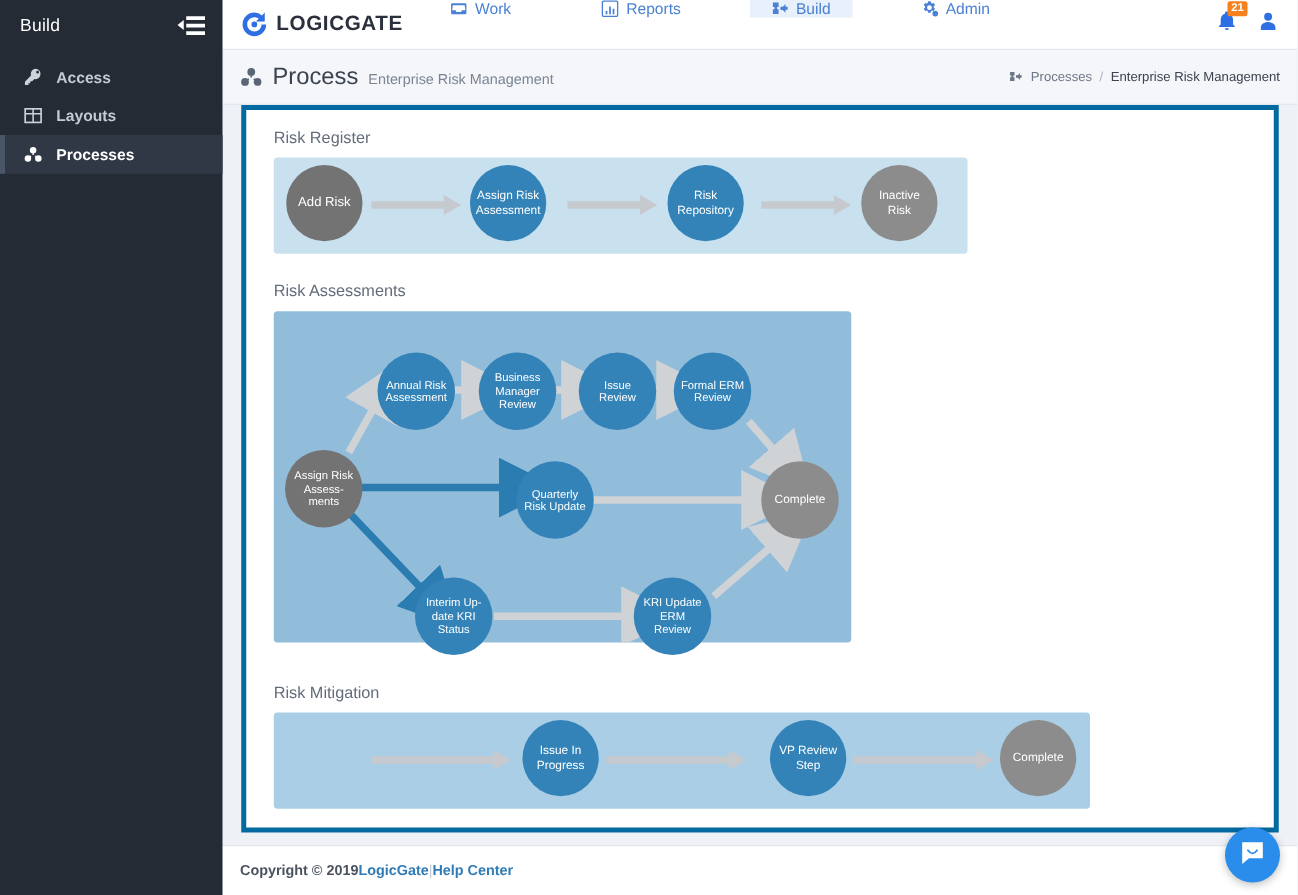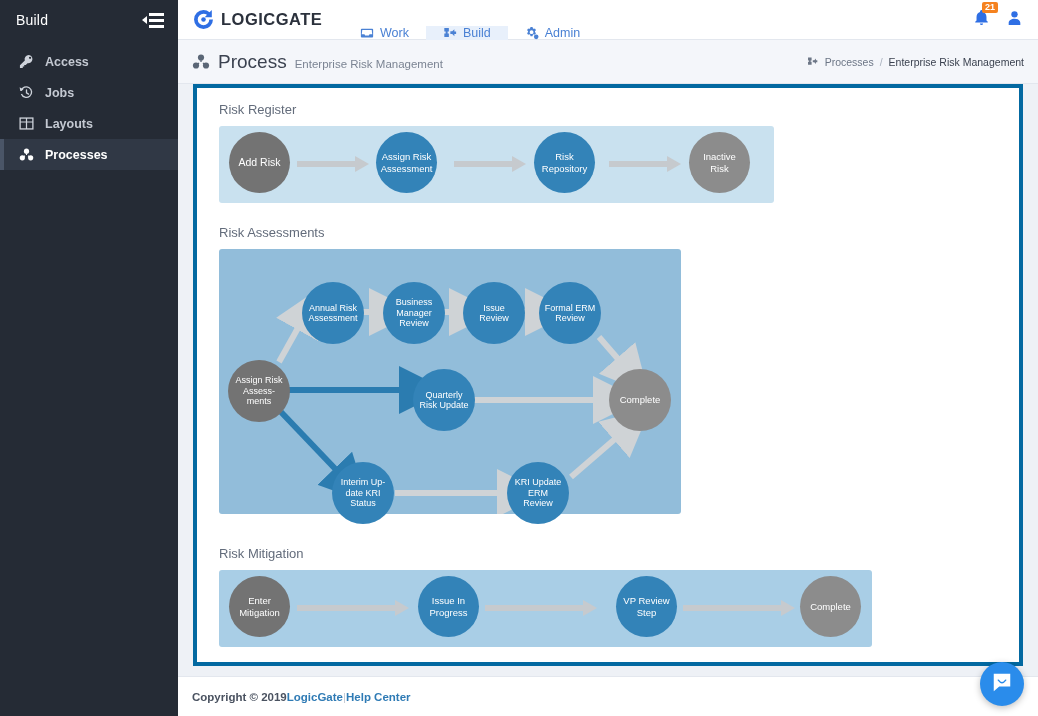--- a/index.html
+++ b/index.html
@@ -50,21 +50,21 @@
   .main { flex: 1; height: 716px; display: flex; flex-direction: column; background: #eef1f6; }
 
   .topbar {
     height: 40px; background: #fff; display: flex; align-items: center;
     border-bottom: 1px solid #e3e7ee; flex: 0 0 40px;
   }
   .logo { display: flex; align-items: center; gap: 7px; padding-left: 15px; width: 160px; }
   .logo-mark { width: 21px; height: 21px; }
   .logo-text { font-size: 16.5px; font-weight: bold; color: #2b313c; letter-spacing: .5px; }
 
-  .nav { display: flex; align-items: flex-end; height: 40px; margin-left: 5px; }
+  .nav { display: flex; align-items: flex-start; height: 40px; margin-left: 5px; gap: 38px; }
   .nav-item {
     display: flex; align-items: center; gap: 6px;
     padding: 0 17px; font-size: 12.5px; color: #4a81d4; cursor: pointer;
   }
   .nav-item.active { background: #e8f0fb; }
   .nav-item .nico { display: flex; align-items: center; }
 
   .topbar-right { margin-left: auto; display: flex; align-items: center; gap: 18px; padding-right: 16px; }
   .bell-wrap { position: relative; cursor: pointer; display: flex; align-items: center; }
   .badge {
@@ -148,30 +148,20 @@
         <span class="ico">
           <svg width="15" height="15" viewBox="0 0 16 16">
               <path fill="#ced3db" d="M10.5 1a4.5 4.5 0 0 0-4.3 5.9L1 12.1V15h3v-1.6h1.6V11.8H7.2l1.9-1.9A4.5 4.5 0 1 0 10.5 1zm1.3 4.2a1.2 1.2 0 1 1 0-2.4 1.2 1.2 0 0 1 0 2.4z"></path>
             </svg>
         </span>
         <span>Access</span>
       </div>
       <div class="sb-item">
         <span class="ico">
           <svg width="15" height="15" viewBox="0 0 16 16">
-              <path fill="none" stroke="#ced3db" stroke-width="1.4" d="M2.4 6.2A5.6 5.6 0 1 1 2.6 9.6"></path>
-              <path fill="#ced3db" d="M.7 2.3l.6 4 3.6-1.6z"></path>
-              <path fill="none" stroke="#ced3db" stroke-width="1.4" stroke-linecap="round" d="M8 5.2v3.2l2.2 1.3"></path>
-            </svg>
-        </span>
-        <span>Jobs</span>
-      </div>
-      <div class="sb-item">
-        <span class="ico">
-          <svg width="15" height="15" viewBox="0 0 16 16">
               <rect x="1.2" y="2.2" width="13.6" height="11.6" fill="none" stroke="#ced3db" stroke-width="1.4"></rect>
               <path stroke="#ced3db" stroke-width="1.3" d="M1.2 6.4h13.6M8 2.2v11.6"></path>
             </svg>
         </span>
         <span>Layouts</span>
       </div>
       <div class="sb-item active">
         <span class="ico">
           <svg width="16" height="15" viewBox="0 0 18 16">
             <circle cx="9" cy="4" r="3.1" fill="#fff"></circle>
@@ -199,20 +189,29 @@
       </div>
 
       <nav class="nav">
         <div class="nav-item">
           <span class="nico">
             <svg width="14" height="14" viewBox="0 0 16 16">
                 <path fill="#4a81d4" d="M2 3h12a1 1 0 0 1 1 1v8a1 1 0 0 1-1 1H2a1 1 0 0 1-1-1V4a1 1 0 0 1 1-1zm.6 1.7L2 9.4h3.1l.8 1.5h4.2l.8-1.5H14l-.6-4.7z"></path>
               </svg>
           </span>
           <span>Work</span>
+        </div>
+        <div class="nav-item">
+          <span class="nico">
+            <svg width="14" height="14" viewBox="0 0 16 16">
+                <rect x="1" y="1" width="14" height="14" rx="1" fill="none" stroke="#4a81d4" stroke-width="1.3"></rect>
+                <path fill="#4a81d4" d="M4 10h1.6v3H4zM7.2 6h1.6v7H7.2zM10.4 8h1.6v5h-1.6z"></path>
+              </svg>
+          </span>
+          <span>Reports</span>
         </div>
         <div class="nav-item active">
           <span class="nico">
             <svg width="14" height="14" viewBox="0 0 16 16">
                 <path fill="#4a81d4" d="M1.5 2.2h5.2v4.2H5.3v2.1h1.4v4.2H1.5V8.5h1.5V6.4H1.5zM8.4 6.1h2.2L13 3.6v2.6h2V9h-2v2.6l-2.4-2.5H8.4z"></path>
               </svg>
           </span>
           <span>Build</span>
         </div>
         <div class="nav-item">
@@ -390,24 +389,20 @@
             <svg width="653" height="77" viewBox="0 0 653 77">
               <g fill="#c6cace">
                 <path d="M78 35h100v6H78z"></path>
                   <path d="M176 30l14 8-14 8z"></path>
                 <path d="M266 35h100v6H266z"></path>
                   <path d="M364 30l14 8-14 8z"></path>
                 <path d="M464 35h100v6H464z"></path>
                   <path d="M562 30l14 8-14 8z"></path>
               </g>
             </svg>
-            <div class="node green" style="left:10px;top:6px;width:61px;height:61px;font-size:9.5px;white-space:pre-line;">
-              <span>Enter
-Mitigation</span>
-            </div>
             <div class="node blue" style="left:199px;top:6px;width:61px;height:61px;font-size:9.5px;white-space:pre-line;">
               <span>Issue In
 Progress</span>
             </div>
             <div class="node blue" style="left:397px;top:6px;width:61px;height:61px;font-size:9.5px;white-space:pre-line;">
               <span>VP Review
 Step</span>
             </div>
             <div class="node gray" style="left:581px;top:6px;width:61px;height:61px;font-size:9.5px;">
               <span>Complete</span>

